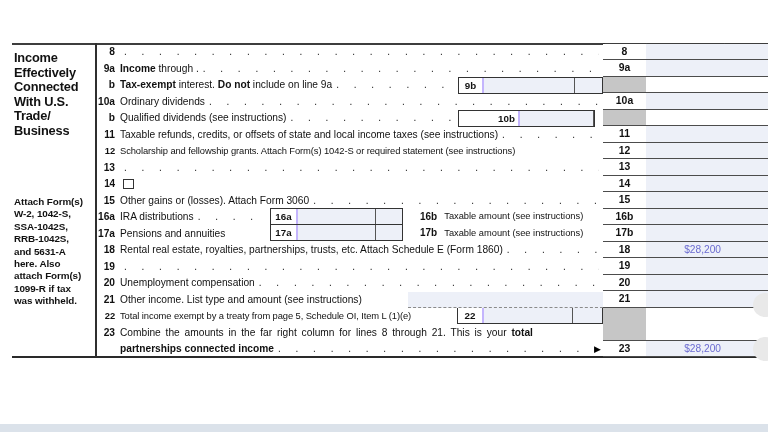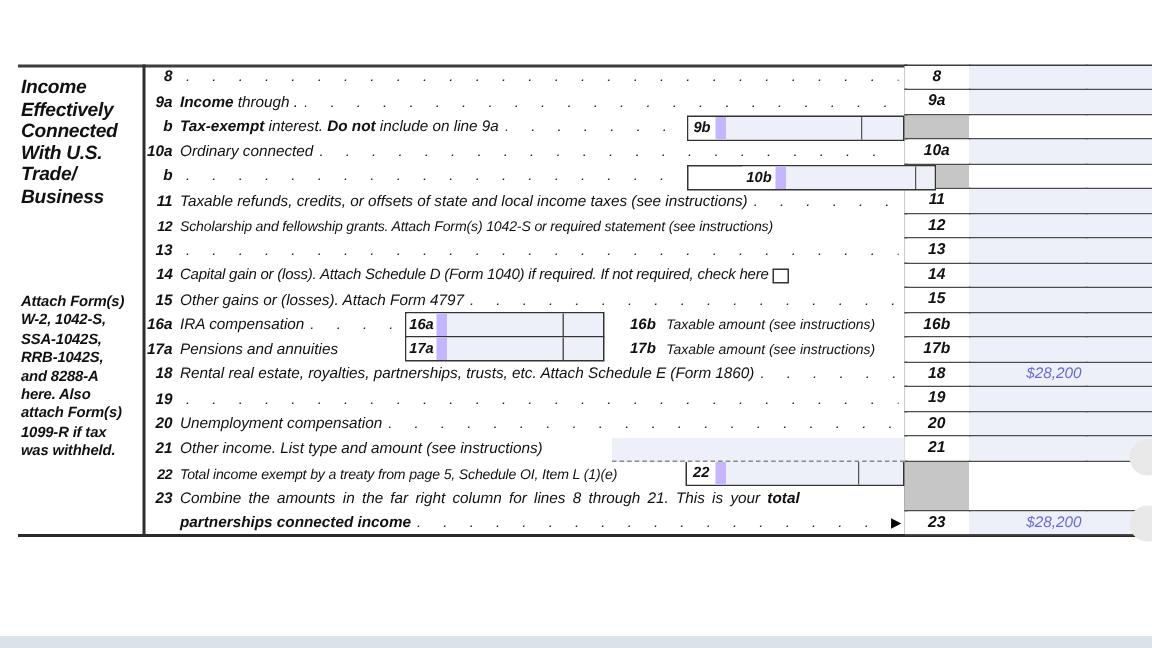--- a/index.html
+++ b/index.html
@@ -1,17 +1,17 @@
 <!DOCTYPE html>
 <html><head>
 <meta charset="utf-8">
 <style>
   html,body{margin:0;padding:0;background:#ffffff;}
   .page{position:relative;width:768px;height:432px;background:#ffffff;overflow:hidden;
-        font-family:"Liberation Sans","DejaVu Sans",sans-serif;color:#111;font-style:italic;}
+        font-family:"Liberation Sans","DejaVu Sans",sans-serif;color:#111;}
 
   
   .form-top{position:absolute;left:12px;right:0;top:43px;height:2px;background:#3d3d3d;}
   .form-bottom{position:absolute;left:12px;right:0;top:356px;height:2px;background:#2a2a2a;}
   .vline{position:absolute;top:43px;height:313.5px;background:#2f2f2f;}
   .v-sidebar{left:95px;width:2px;}
   .v-numL{left:603px;width:2px;}
   .v-numR{left:646px;width:1px;background:#444;}
   .v-cents{left:724px;width:1px;background:#444;}
 
@@ -44,26 +44,26 @@
             padding-right:3px;font-size:10.2px;}
   .cell-cents{flex:1 1 auto;box-sizing:border-box;}
   .bg-blue{background:#edf0f8;}
   .bg-white{background:#ffffff;}
   .bg-gray{background:#c6c6c6;}
   .val{color:#6b6bd0;}
 
   
   .ibox{position:absolute;display:flex;box-sizing:border-box;border:1px solid #333;background:#fff;}
   .ibox .ib-label{box-sizing:border-box;display:flex;align-items:center;justify-content:center;
-                  font-size:9.8px;font-weight:bold;border-right:7px solid #c4b5fd;background:#fff;}
+                  font-size:9.8px;font-weight:bold;border-right:2px solid #c4b5fd;background:#fff;}
   .ibox .ib-field{box-sizing:border-box;background:#edf0f8;border-right:1px solid #555;}
   .ibox .ib-tail{box-sizing:border-box;background:#edf0f8;flex:1 1 auto;}
   #box-9b{left:458px;top:76.5px;width:145px;height:17px;}
   #box-9b .ib-label{width:25px;} #box-9b .ib-field{width:91px;}
-  #box-10b{left:458px;top:109.5px;width:166px;height:17px;padding-left:36px;}
+  #box-10b{left:458px;top:109.5px;width:137px;height:17px;padding-left:36px;}
   #box-10b .ib-label{width:29px;} #box-10b .ib-field{width:87px;}
   #box-16a{left:270px;top:208px;width:133px;height:16.5px;}
   #box-16a .ib-label{width:27px;} #box-16a .ib-field{width:78px;}
   #box-17a{left:270px;top:223.5px;width:133px;height:17.5px;}
   #box-17a .ib-label{width:27px;} #box-17a .ib-field{width:78px;}
   #box-22{left:457px;top:307px;width:146px;height:16.5px;}
   #box-22 .ib-label{width:26px;} #box-22 .ib-field{width:89px;}
 
   .fill21{position:absolute;left:408px;top:292px;width:195px;height:15px;background:#edf0f8;
           border-bottom:1.5px dashed #8a8a8a;}
@@ -95,21 +95,21 @@
 Effectively
 Connected
 With U.S.
 Trade/
 Business</div>
   </div>
   <div class="sb-note">Attach Form(s)
 W-2, 1042-S,
 SSA-1042S,
 RRB-1042S,
-and 8288-A
+and 5631-A
 here. Also
 attach Form(s)
 1099-R if tax
 was withheld.</div>
 
   <div id="desc-col">
       <div class="drow">
         <span class="rownum">8</span>
         <span class="dots">. . . . . . . . . . . . . . . . . . . . . . . . . . . . . . . . . . . . . . . . . . . . . . . . . .</span>
       </div>
@@ -118,53 +118,53 @@
         <span class="lab"><span class="b">Income</span><span> through .</span></span>
         <span class="dots">. . . . . . . . . . . . . . . . . . . . . . . . . . . . . . . . . . . . . . . . . . . . . . . . . .</span>
       </div>
       <div class="drow">
         <span class="rownum">b</span>
         <span class="lab"><span class="b">Tax-exempt</span><span> interest. </span><span class="b">Do not</span><span> include on line 9a</span></span>
         <span class="dots" style="margin-right: 148px;">. . . . . . . . . . . . . . . . . . . . . . . . . . . . . . . . . . . . . . . . . . . . . . . . . .</span>
       </div>
       <div class="drow">
         <span class="rownum">10a</span>
-        <span class="lab"><span>Ordinary connected</span></span>
+        <span class="lab"><span>Ordinary dividends</span></span>
         <span class="dots">. . . . . . . . . . . . . . . . . . . . . . . . . . . . . . . . . . . . . . . . . . . . . . . . . .</span>
       </div>
       <div class="drow">
         <span class="rownum">b</span>
+        <span class="lab"><span>Qualified dividends (see instructions)</span></span>
         <span class="dots" style="margin-right: 148px;">. . . . . . . . . . . . . . . . . . . . . . . . . . . . . . . . . . . . . . . . . . . . . . . . . .</span>
       </div>
       <div class="drow">
         <span class="rownum">11</span>
         <span class="lab"><span>Taxable refunds, credits, or offsets of state and local income taxes (see instructions)</span></span>
         <span class="dots">. . . . . . . . . . . . . . . . . . . . . . . . . . . . . . . . . . . . . . . . . . . . . . . . . .</span>
       </div>
       <div class="drow sm">
         <span class="rownum">12</span>
         <span class="lab"><span>Scholarship and fellowship grants. Attach Form(s) 1042-S or required statement (see instructions)</span></span>
       </div>
       <div class="drow">
         <span class="rownum">13</span>
         <span class="dots">. . . . . . . . . . . . . . . . . . . . . . . . . . . . . . . . . . . . . . . . . . . . . . . . . .</span>
       </div>
       <div class="drow tight">
         <span class="rownum">14</span>
-        <span class="lab"><span>Capital gain or (loss). Attach Schedule D (Form 1040) if required. If not required, check here </span></span>
         <span class="chk"></span>
       </div>
       <div class="drow">
         <span class="rownum">15</span>
-        <span class="lab"><span>Other gains or (losses). Attach Form 4797</span></span>
+        <span class="lab"><span>Other gains or (losses). Attach Form 3060</span></span>
         <span class="dots">. . . . . . . . . . . . . . . . . . . . . . . . . . . . . . . . . . . . . . . . . . . . . . . . . .</span>
       </div>
       <div class="drow">
         <span class="rownum">16a</span>
-        <span class="lab"><span>IRA compensation</span></span>
+        <span class="lab"><span>IRA distributions</span></span>
         <span class="dots" style="margin-right: 335px;">. . . . . . . . . . . . . . . . . . . . . . . . . . . . . . . . . . . . . . . . . . . . . . . . . .</span>
       </div>
       <div class="drow">
         <span class="rownum">17a</span>
         <span class="lab"><span>Pensions and annuities</span></span>
       </div>
       <div class="drow">
         <span class="rownum">18</span>
         <span class="lab"><span>Rental real estate, royalties, partnerships, trusts, etc. Attach Schedule E (Form 1860)</span></span>
         <span class="dots">. . . . . . . . . . . . . . . . . . . . . . . . . . . . . . . . . . . . . . . . . . . . . . . . . .</span>

